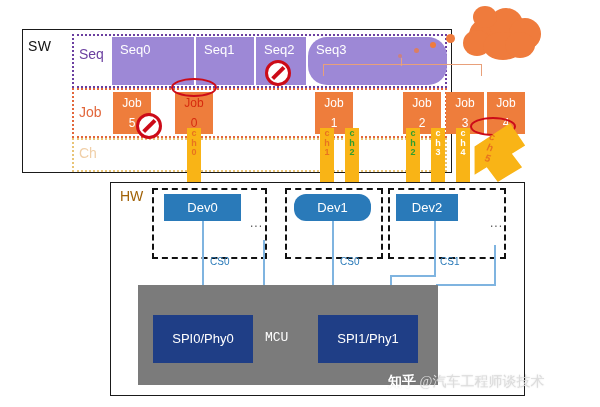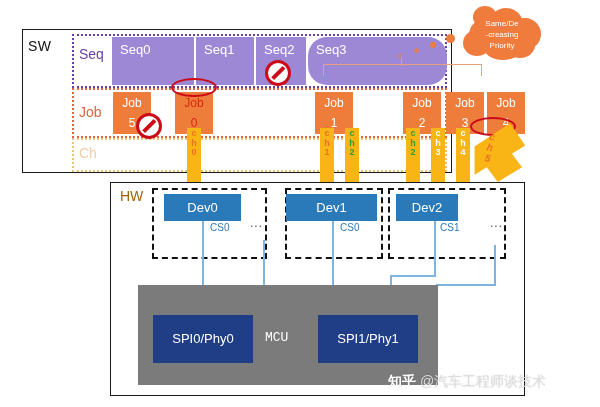--- a/index.html
+++ b/index.html
@@ -64,35 +64,35 @@
   .dot{border-radius:50%;background:#ef7b3c;}
 
   
   #hw-frame{left:110px;top:182px;width:415px;height:214px;border:1.6px solid #1a1a1a;background:#fff;}
   #hw-label{left:120px;top:188px;font-size:14px;color:#a16207;}
 
   
   .devgroup{border:2px dashed #111;top:188px;height:71px;background:transparent;}
   .devbox{height:27px;top:194px;background:#2a7ab9;color:#fff;font-size:13px;
           text-align:center;line-height:27px;}
-  .csLabel{font-size:10px;color:#2a7ab9;top:222px;}
+  .csLabel{font-size:10px;color:#2a7ab9;top:256px;}
   .dots{font-size:12px;color:#555;top:216px;letter-spacing:1px;}
 
   
   .wire{background:#7fb4e0;}
 
   
   #mcu{left:138px;top:285px;width:300px;height:100px;background:#7b7b7b;}
   #mcu-label{left:265px;top:330px;font-size:13px;color:#fff;font-family:Liberation Mono, monospace;}
   .spi{height:48px;top:315px;background:#1f3e86;color:#fff;font-size:13px;
        text-align:center;line-height:48px;}
 
   
   #watermark{left:388px;top:373px;font-size:14px;color:#f0f0f0;
-      text-shadow:0 0 2px rgba(0,0,0,.12);white-space:nowrap;}
+      text-shadow:0 0 2px rgba(0,0,0,.12);white-space:nowrap;font-family:Liberation Serif, serif;}
   #watermark .zh{color:#ffffff;font-weight:bold;}
   #watermark .at{color:#dcdcdc;}
 </style>
 </head>
 <body>
 
 <div class="abs" id="sw-frame"></div>
 <div class="abs" id="sw-label">SW</div>
 
 <div class="abs band" id="band-seq"></div>
@@ -126,25 +126,20 @@
 <div class="abs dot" style="left:446px;top:34px;width:9px;height:9px;"></div>
 
 <div class="abs" id="cloud">
   <div class="cl" style="left:10px;top:14px;width:36px;height:34px;"></div>
   <div class="cl" style="left:30px;top:4px;width:34px;height:32px;"></div>
   <div class="cl" style="left:50px;top:14px;width:32px;height:32px;"></div>
   <div class="cl" style="left:4px;top:26px;width:28px;height:26px;"></div>
   <div class="cl" style="left:24px;top:28px;width:40px;height:28px;"></div>
   <div class="cl" style="left:46px;top:28px;width:30px;height:26px;"></div>
   <div class="cl" style="left:14px;top:2px;width:24px;height:22px;"></div>
-  <div id="cloud-text">
-    <div>Same/De</div>
-    <div>-creasing</div>
-    <div>Priority</div>
-  </div>
 </div>
 
 <div class="abs job" style="left:113px;">
   <span class="j1">Job</span>
   <span class="j2">5</span>
   </div>
 <div class="abs noentry" style="left:136px;top:113px;width:26px;height:26px;"></div>
 
 <div class="abs job accent" style="left:175px;">
   <span class="j1">Job</span>
@@ -238,21 +233,21 @@
 <div class="abs" id="hw-frame"></div>
 <div class="abs" id="hw-label">HW</div>
 
 <div class="abs devgroup" style="left:152px;width:115px;"></div>
 <div class="abs devbox" style="left:164px;width:77px;">
   <span>Dev0</span></div>
 <div class="abs csLabel" style="left:210px;">CS0</div>
 <div class="abs dots" style="left:250px;">...</div>
 
 <div class="abs devgroup" style="left:285px;width:98px;"></div>
-<div class="abs devbox" style="left:286px;width:91px;">
+<div class="abs devbox" style="left:294px;width:77px;border-radius:12px;">
   <span>Dev1</span></div>
 <div class="abs csLabel" style="left:340px;">CS0</div>
 
 <div class="abs devgroup" style="left:388px;width:118px;"></div>
 <div class="abs devbox" style="left:396px;width:62px;">
   <span>Dev2</span></div>
 <div class="abs csLabel" style="left:440px;">CS1</div>
 <div class="abs dots" style="left:490px;">...</div>
 
 <div class="abs wire" style="left:202px;top:221px;width:1.8px;height:104px;"></div>

